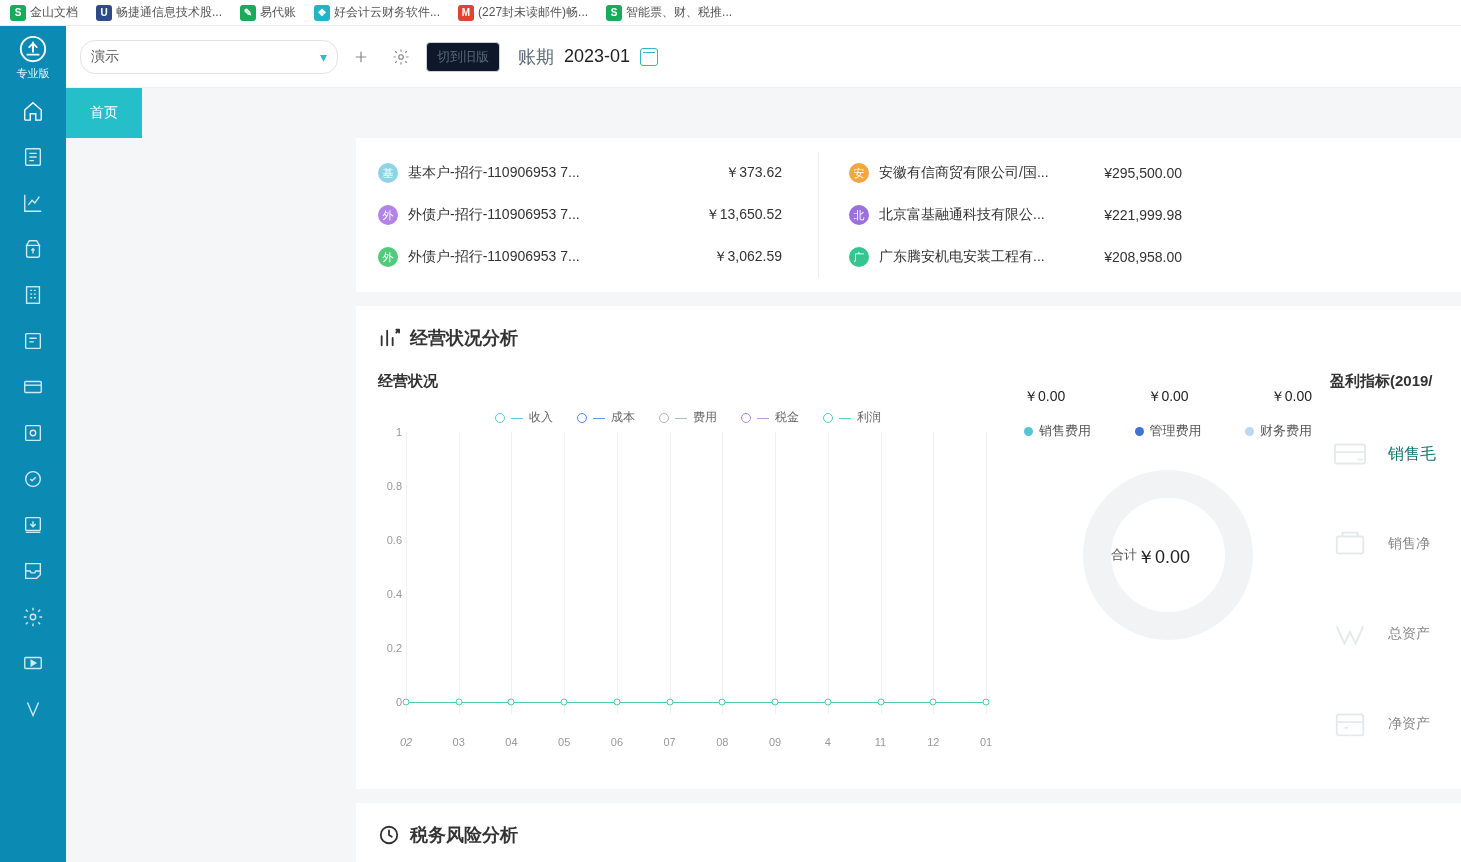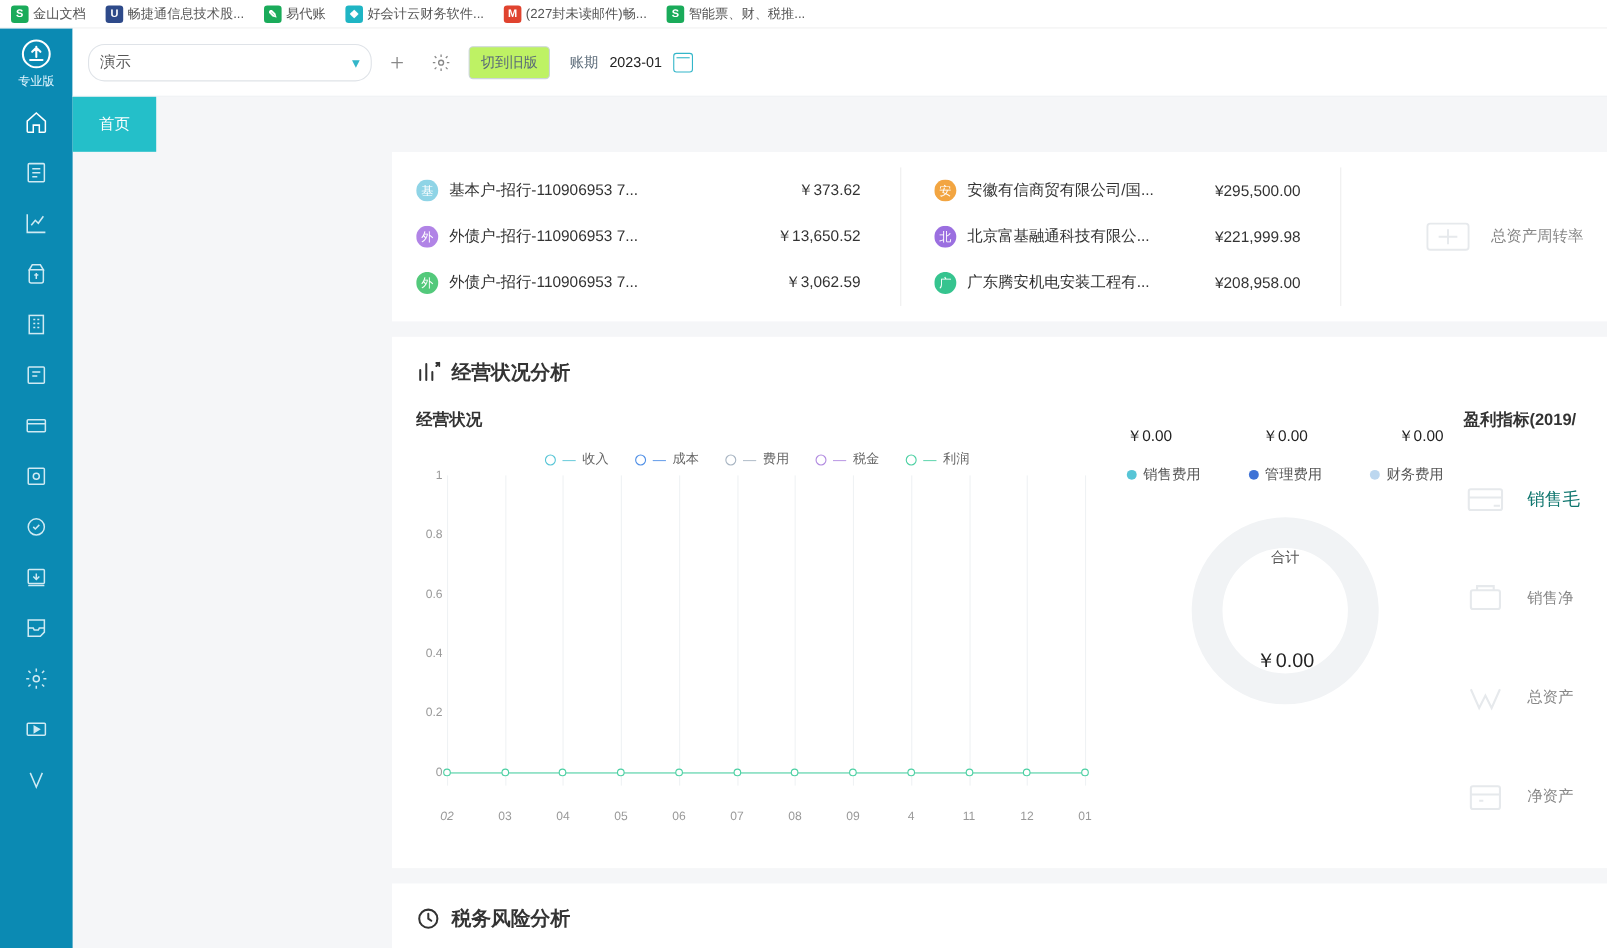--- a/index.html
+++ b/index.html
@@ -15,22 +15,22 @@
   .sb-logo .t{font-size:11px}
   .sb-item{width:66px;height:46px;display:flex;align-items:center;justify-content:center;cursor:pointer}
   .sb-item svg{width:22px;height:22px;stroke:#cfeaf3;fill:none;stroke-width:1.5}
   .sb-item.sel svg{stroke:#fff}
   
   .header{position:absolute;top:26px;left:66px;right:0;height:62px;background:#fff;display:flex;align-items:center;padding:0 14px;border-bottom:1px solid #eef1f3}
   .hd-select{width:258px;height:34px;border:1px solid #dfe3e8;border-radius:15px;display:flex;align-items:center;justify-content:space-between;padding:0 10px;color:#555;cursor:pointer;font-size:14px}
   .hd-chev{color:#33b6c9}
   .hd-ic{width:34px;height:34px;display:flex;align-items:center;justify-content:center;cursor:pointer;color:#888;margin-left:6px}
   .hd-ic svg{width:18px;height:18px;stroke:currentColor;fill:none;stroke-width:1.6}
-  .hd-btn{height:30px;padding:0 10px;border:1px solid #ccd4da;border-radius:4px;background:#bef264;color:#5a6a78;cursor:pointer;margin-left:8px;font-size:13px}
-  .hd-period{margin-left:18px;display:flex;align-items:center;gap:10px;color:#5a6a78;font-size:13px}
+  .hd-btn{height:30px;padding:0 10px;border:1px solid #ccd4da;border-radius:4px;background:#0f172a;color:#5a6a78;cursor:pointer;margin-left:8px;font-size:13px}
+  .hd-period{margin-left:18px;display:flex;align-items:center;gap:10px;color:#5a6a78;font-size:18px}
   .hd-date{color:#222}
   .hd-cal{width:18px;height:18px;border:1.5px solid #33b6c9;border-radius:3px;position:relative}
   .hd-cal:before{content:"";position:absolute;top:3px;left:2px;right:2px;height:1.5px;background:#33b6c9}
   
   .tabbar{position:absolute;top:88px;left:66px;height:50px;display:flex}
   .tab{height:50px;padding:0 24px;display:flex;align-items:center;background:#24bfc9;color:#fff;font-size:14px;cursor:pointer}
   
   .main{position:absolute;top:88px;left:66px;right:0;bottom:0;overflow:auto;padding-left:0}
   .content{margin-left:0;padding-top:50px}
   
@@ -62,21 +62,21 @@
   .plot-dot{position:absolute;width:7px;height:7px;border-radius:50%;background:#fff;border:1.5px solid #4cd0a3;transform:translate(-50%,-50%)}
 
   .chart-mid{width:320px;padding-left:20px;position:relative}
   .highlight-box{border:2px solid #e21f1f;padding:6px 6px;display:inline-block}
   .mid-title{font-size:15px;font-weight:700;color:#333}
   .help-ic{display:inline-block;width:15px;height:15px;border:1.5px solid #555;border-radius:50%;text-align:center;font-size:10px;line-height:12.5px;margin-left:4px;vertical-align:1px}
   .mid-vals{display:flex;justify-content:space-between;margin-top:16px;font-size:14px;color:#222;padding:0 6px}
   .mid-lg{display:flex;justify-content:space-between;margin-top:16px;padding:0 6px}
   .mlg{display:flex;align-items:center;gap:6px;font-size:13px;color:#555}
   .mlg .d{width:9px;height:9px;border-radius:50%}
-  .donut{width:170px;height:170px;border-radius:50%;border:28px solid #f1f3f5;margin:30px auto 0;display:flex;flex-direction:column;align-items:center;justify-content:space-between}
+  .donut{width:170px;height:170px;border-radius:50%;border:28px solid #f1f3f5;margin:30px auto 0;display:flex;flex-direction:row;align-items:center;justify-content:flex-start}
   .donut .a{font-size:13px;color:#555}
   .donut .b{font-size:18px;color:#222;margin-top:4px}
 
   .chart-right{flex:1;padding-left:12px}
   .ci-row{display:flex;align-items:center;height:90px;gap:18px}
   .ci-ic{width:40px;height:34px}
 </style>
 </head>
 <body>
 
@@ -268,30 +268,20 @@
               <span class="amt">¥221,999.98</span>
             </div>
             <div class="line">
               <span class="nm">
                 <span class="badge" style="background:#36c48f">广</span>
                 <span>广东腾安机电安装工程有...</span>
               </span>
               <span class="amt">¥208,958.00</span>
             </div>
           </div>
-        <div class="col-kpi">
-          <div></div>
-          <div style="display:flex;align-items:center;gap:10px;">
-            <svg class="kpi-ic" viewBox="0 0 48 40">
-                <rect x="2" y="6" width="44" height="28" rx="3" fill="none" stroke="#e6e9ec" stroke-width="2"></rect>
-                <path d="M14 20h20m-10-8v16" stroke="#e6e9ec" stroke-width="2"></path>
-              </svg>
-            <span style="color:#888;font-size:14px">总资产周转率</span>
-          </div>
-        </div>
       </div>
     </div>
 
     <div class="section">
       <div class="sec-h">
         <svg viewBox="0 0 24 24">
             <path d="M4 20V10m6 10V4m6 16v-8m4-6l3-3m0 0v3m0-3h-3" stroke="#333" stroke-width="2" fill="none" stroke-linecap="round"></path>
           </svg>
         <span>经营状况分析</span>
       </div>

